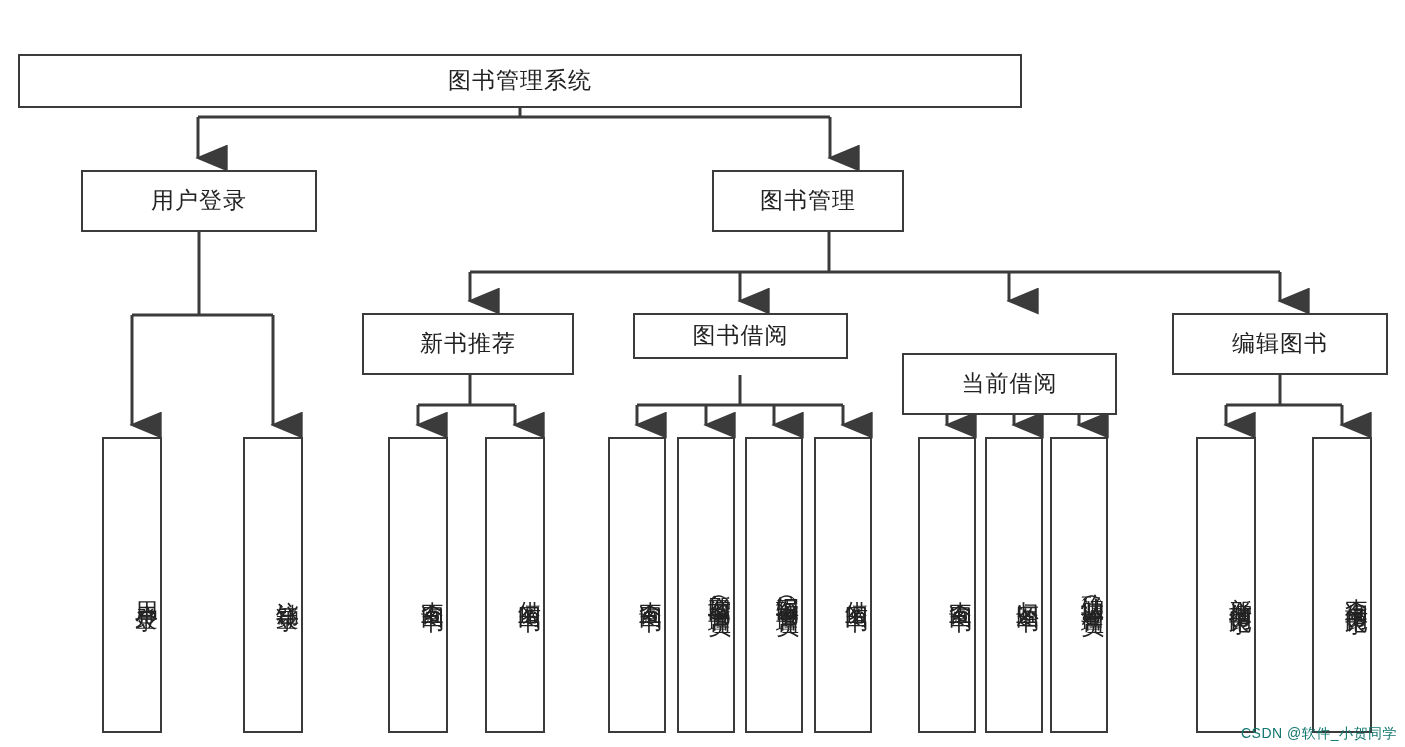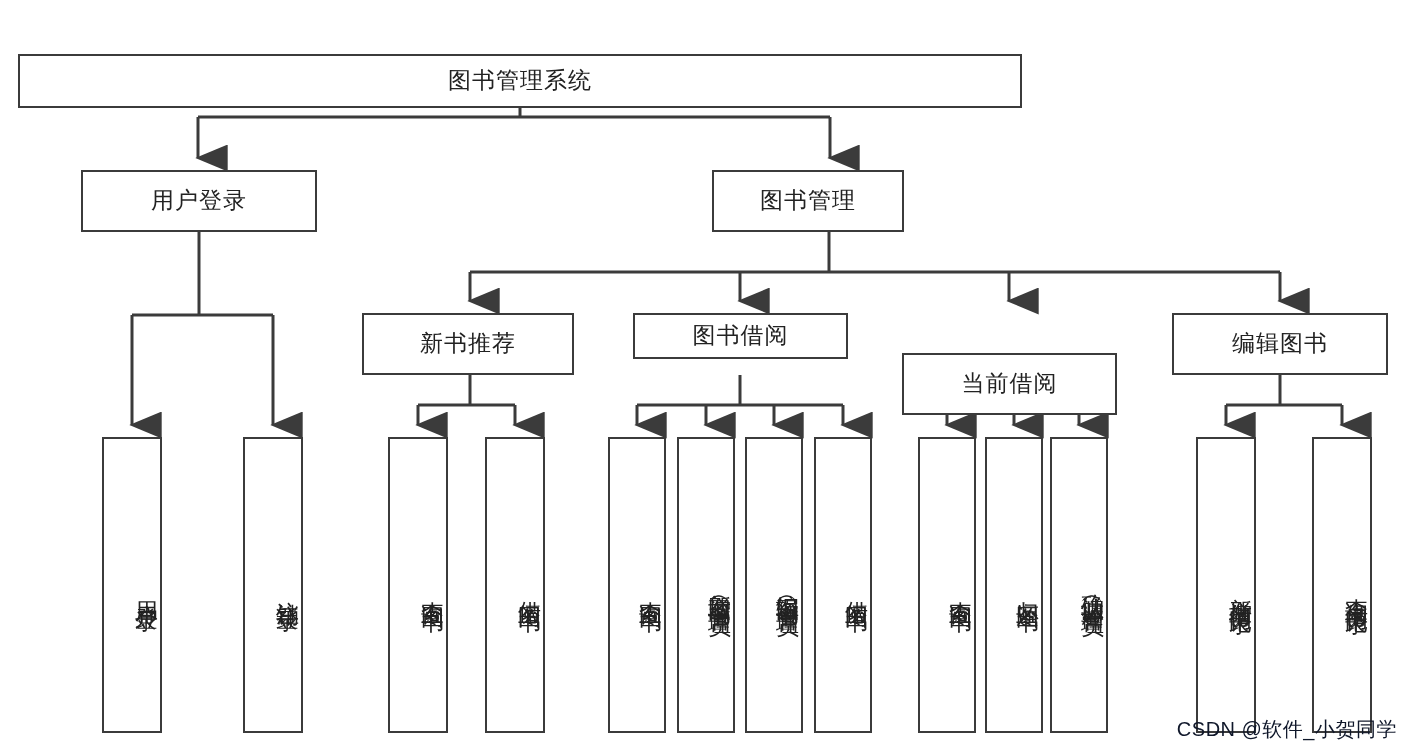--- a/index.html
+++ b/index.html
@@ -57,22 +57,22 @@
   .node.v .lbl {
     writing-mode: vertical-rl;
     text-orientation: upright;
     white-space: normal;
     max-height: 270px;
   }
   #watermark {
     position: absolute;
     right: 8px;
     bottom: 4px;
-    font-size: 20px;
-    color: #0f172a;
+    font-size: 14px;
+    color: #0f766e;
     letter-spacing: 0.5px;
     white-space: nowrap;
   }
 </style>
 </head>
 <body>
 
 <div id="canvas">
 
   <svg class="edges" viewBox="0 0 1405 747" xmlns="http://www.w3.org/2000/svg">

